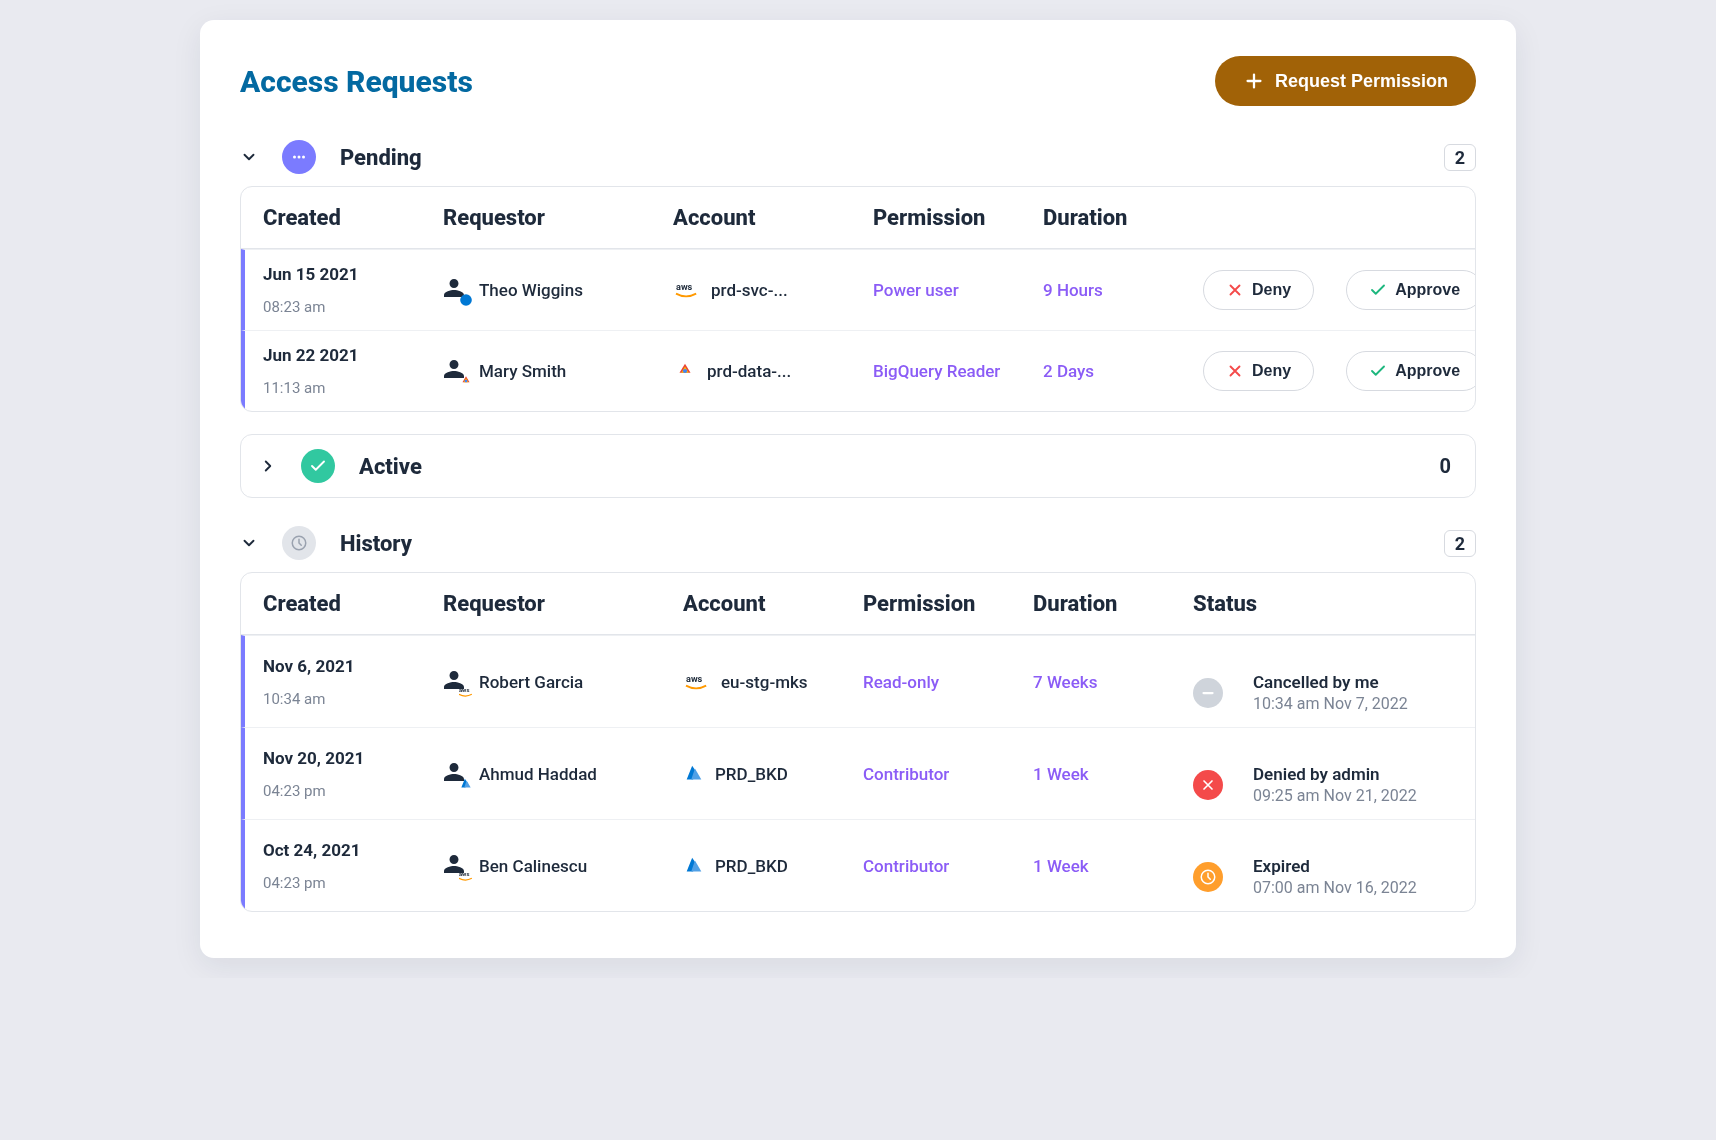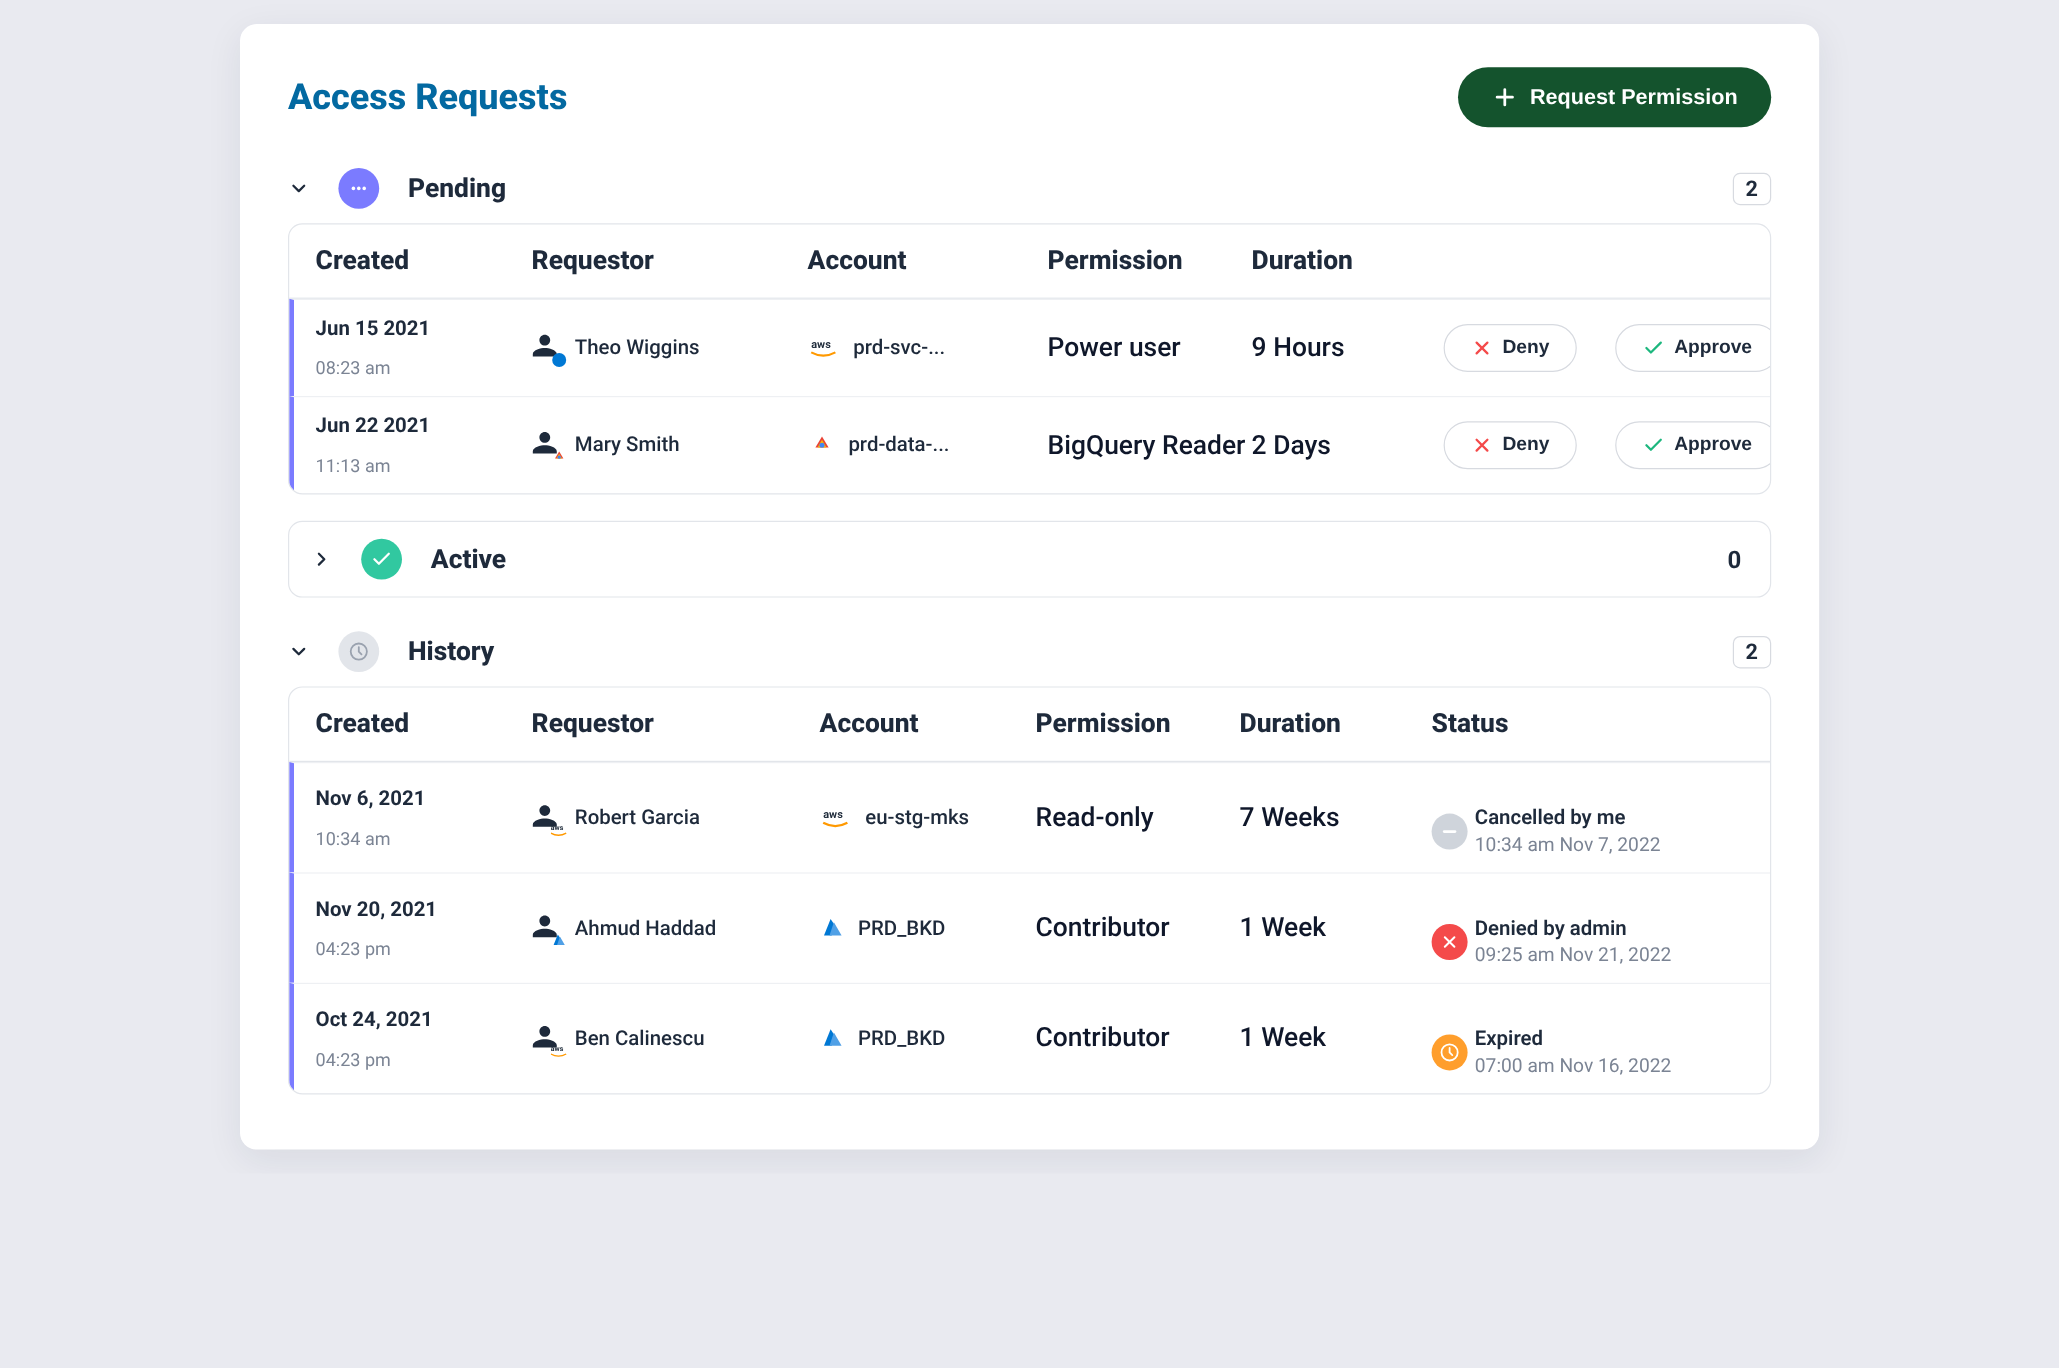--- a/index.html
+++ b/index.html
@@ -25,21 +25,21 @@
   }
   .page-title {
     font-size: 30px;
     font-weight: 800;
     color: #0369a1;
   }
   .btn-primary {
     display: inline-flex;
     align-items: center;
     gap: 10px;
-    background: #14532d;
+    background: #a16207;
     color: #fff;
     font-weight: 700;
     font-size: 18px;
     border: none;
     border-radius: 999px;
     padding: 14px 28px;
     cursor: pointer;
   }
   .btn-primary svg { width: 22px; height: 22px; }
 
@@ -100,32 +100,32 @@
     border-left:4px solid #7b7bff;
     min-height: 74px;
   }
   .trow:first-of-type { border-top:none; }
 
   .created .date { font-weight:700; font-size:17px; }
   .created .time { color:#7b8494; font-size:15px; margin-top:14px; }
 
   .requestor, .account { display:flex; align-items:center; gap:10px; font-size:17px; font-weight:500; }
   .mini-icon { width:26px; height:26px; position:relative; }
-  .perm, .dur { font-size:22px; font-weight:500; color:#0f172a; }
+  .perm, .dur { font-size:17px; font-weight:500; color:#8b5cf6; }
 
   .actions { display:flex; gap:32px; justify-content:flex-start; }
   .pill-btn {
     display:inline-flex; align-items:center; gap:8px;
     border:1px solid #d7dae0; background:#fff;
     border-radius:999px; padding:10px 22px;
     font-size:16px; font-weight:600; cursor:pointer;
     color:#1e2a3b;
   }
 
-  .status-cell { display:flex; align-items:center; gap:6px;margin-top:22px; }
+  .status-cell { display:flex; align-items:center; gap:30px;margin-top:22px; }
   .status-icon { width:30px; height:30px; border-radius:50%; display:flex; align-items:center; justify-content:center; flex-shrink:0; }
   .status-icon.cancel { background:#cfd4db; }
   .status-icon.denied { background:#f44a4a; }
   .status-icon.expired{ background:#ff9e2c; }
   .status-text .t1 { font-weight:600; font-size:17px; }
   .status-text .t2 { color:#7b8494; font-size:16px; margin-top:2px; }
 
   
   .person-svg { width:22px; height:22px; fill:#1e2a3b; }
   .corner-mini { position:absolute; right:-4px; bottom:-4px; width:14px; height:14px; }

